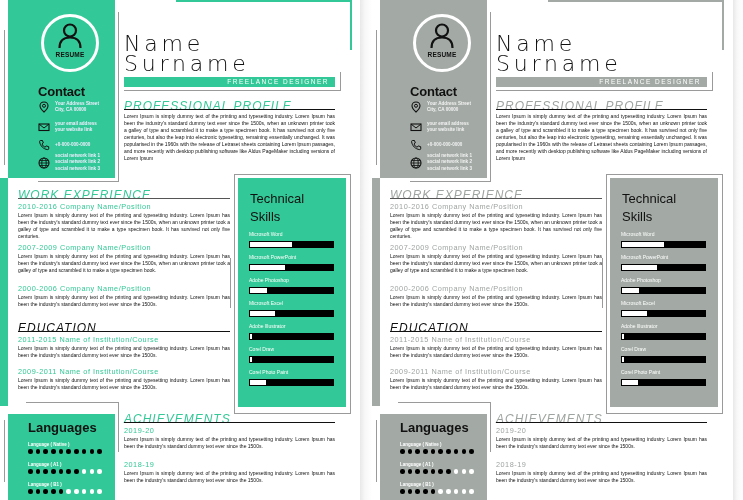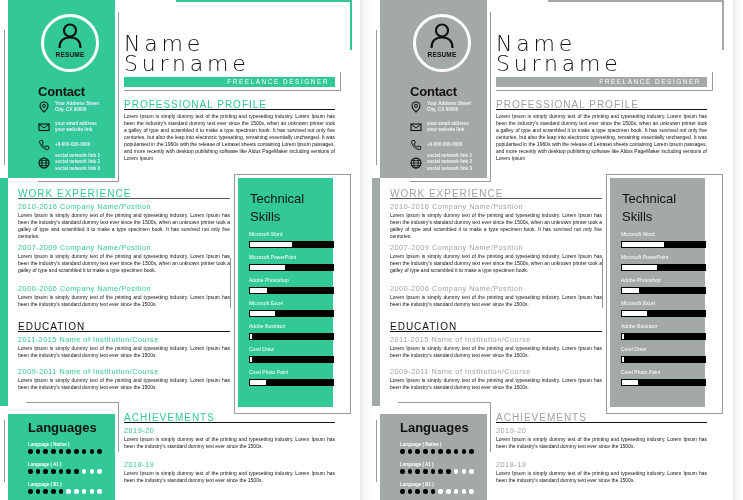--- a/index.html
+++ b/index.html
@@ -35,28 +35,28 @@
   .contact-row .txt { font-size: 4.6px; line-height: 6.3px; color: #eef; }
 
   
   .name { position: absolute; left: 124px; top: 34px; font-size: 22px; line-height: 20px;
     letter-spacing: 3.8px; color: #111; font-family: "DejaVu Sans", sans-serif; font-weight: 300; }
   .tagline-bar { position: absolute; left: 124px; top: 77px; width: 211px; height: 10px; }
   .tagline-bar span { position: absolute; right: 6px; top: 1px; font-size: 6.5px; letter-spacing: 1.5px; color: #fff; }
   .tagline-shadow-v { position: absolute; left: 340px; top: 72px; width: 1px; height: 19px; background: #9a9a9a; }
   .tagline-shadow-h { position: absolute; left: 124px; top: 90px; width: 217px; height: 1px; background: #9a9a9a; }
 
-  .sec-title { position: absolute; font-size: 10px; letter-spacing: 1px; }
+  .sec-title { position: absolute; font-size: 12px; letter-spacing: 1px; font-style: italic; }
   .sec-rule { position: absolute; height: 1px; background: #111; }
   .lorem { position: absolute; font-size: 5px; line-height: 7px; color: #111; text-align: justify; }
   .entry-title { position: absolute; font-size: 7.3px; letter-spacing: 0.5px; }
 
   
   .skills-frame { position: absolute; left: 234px; top: 174px; width: 117px; height: 240px; border: 1px solid #9a9a9a; }
-  .skills-panel { position: absolute; left: 238px; top: 178px; width: 95px; height: 229px; }
+  .skills-panel { position: absolute; left: 238px; top: 178px; width: 108px; height: 229px; }
   .skills-title { position: absolute; left: 12px; top: 12px; font-size: 13px; line-height: 18px; color: #111; }
   .skill { position: absolute; left: 11px; width: 85px; }
   .skill .lbl { font-size: 5px; color: #fff; height: 8px; }
   .skill .bar { width: 85px; height: 7px; background: #000; position: relative; margin-top: 2px; }
   .skill .fill { position: absolute; left: 1px; top: 1px; height: 5px; background: #fff; }
 
   
   .lang-title { position: absolute; left: 20px; top: 6px; font-size: 13px; color: #111; }
   .lang-item { position: absolute; left: 20px; }
   .lang-item .lbl { font-size: 4.5px; color: #fff; height: 7px; }

